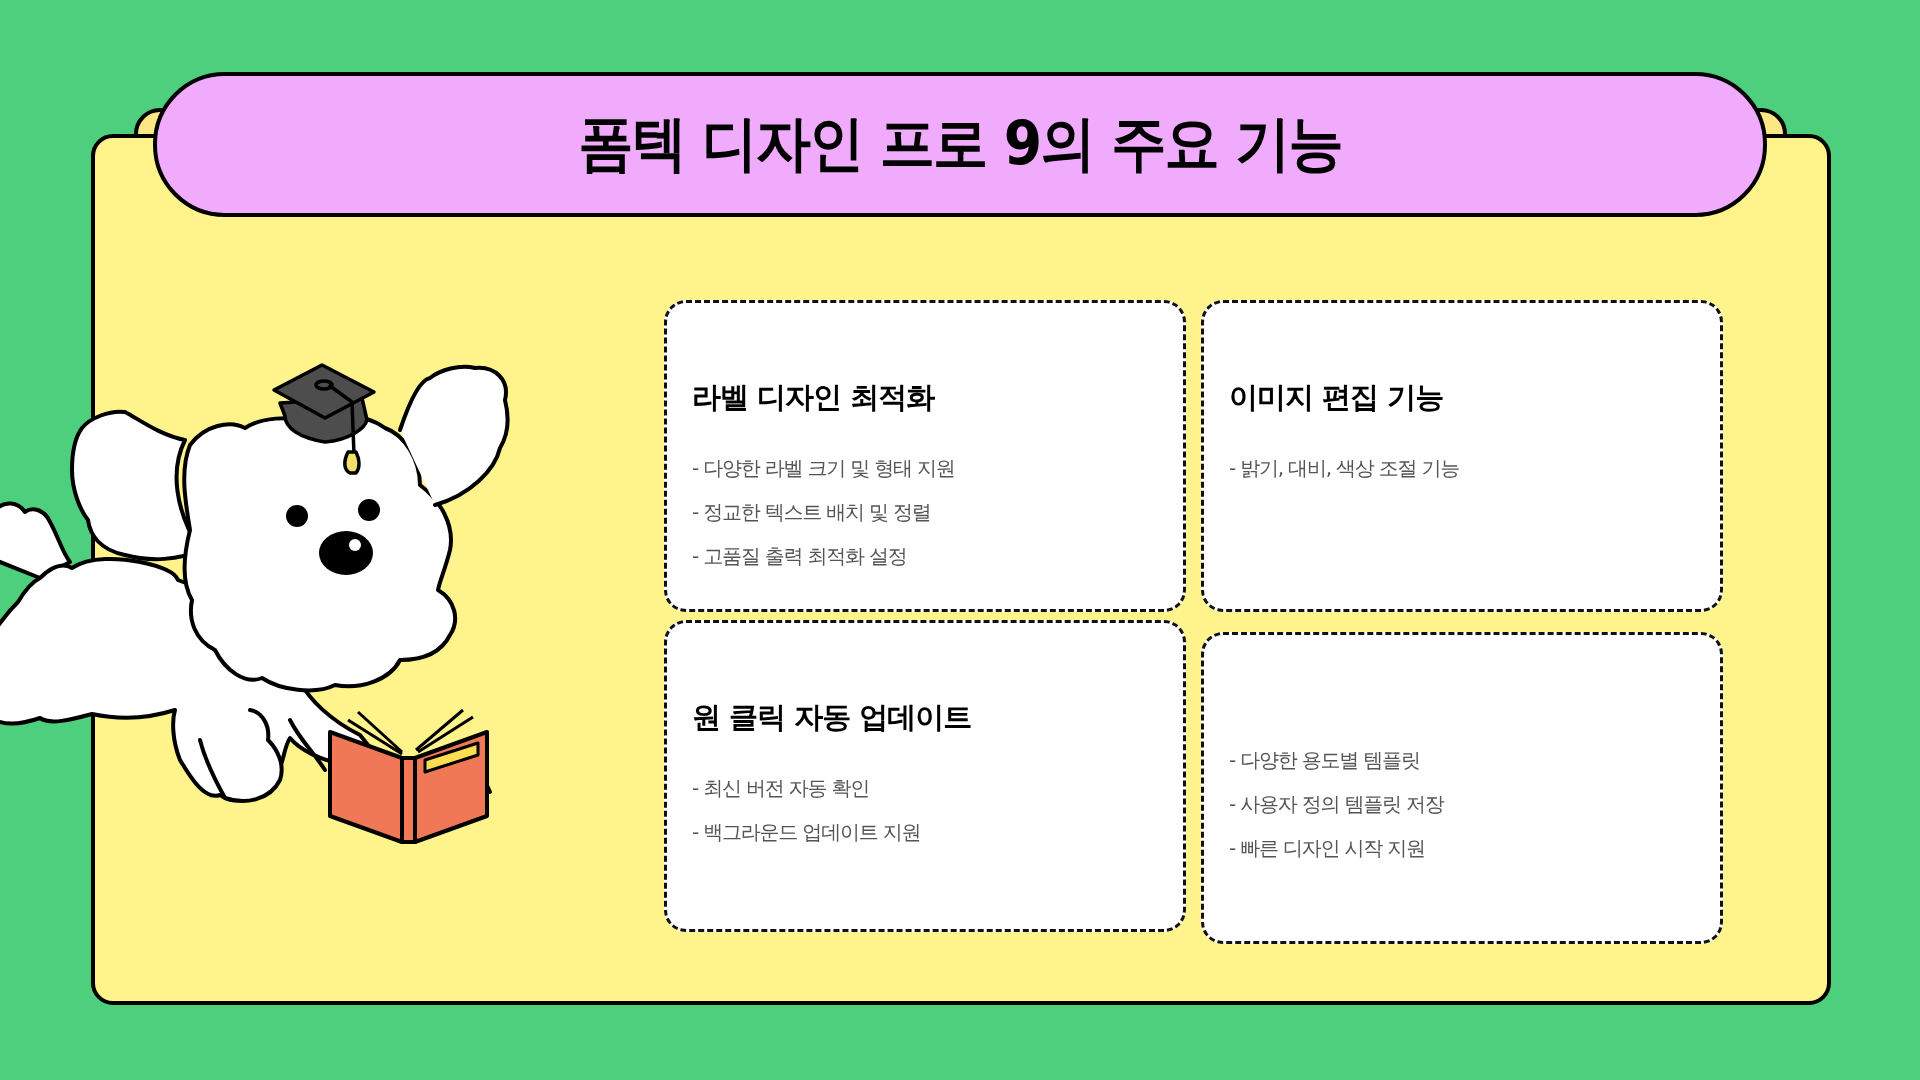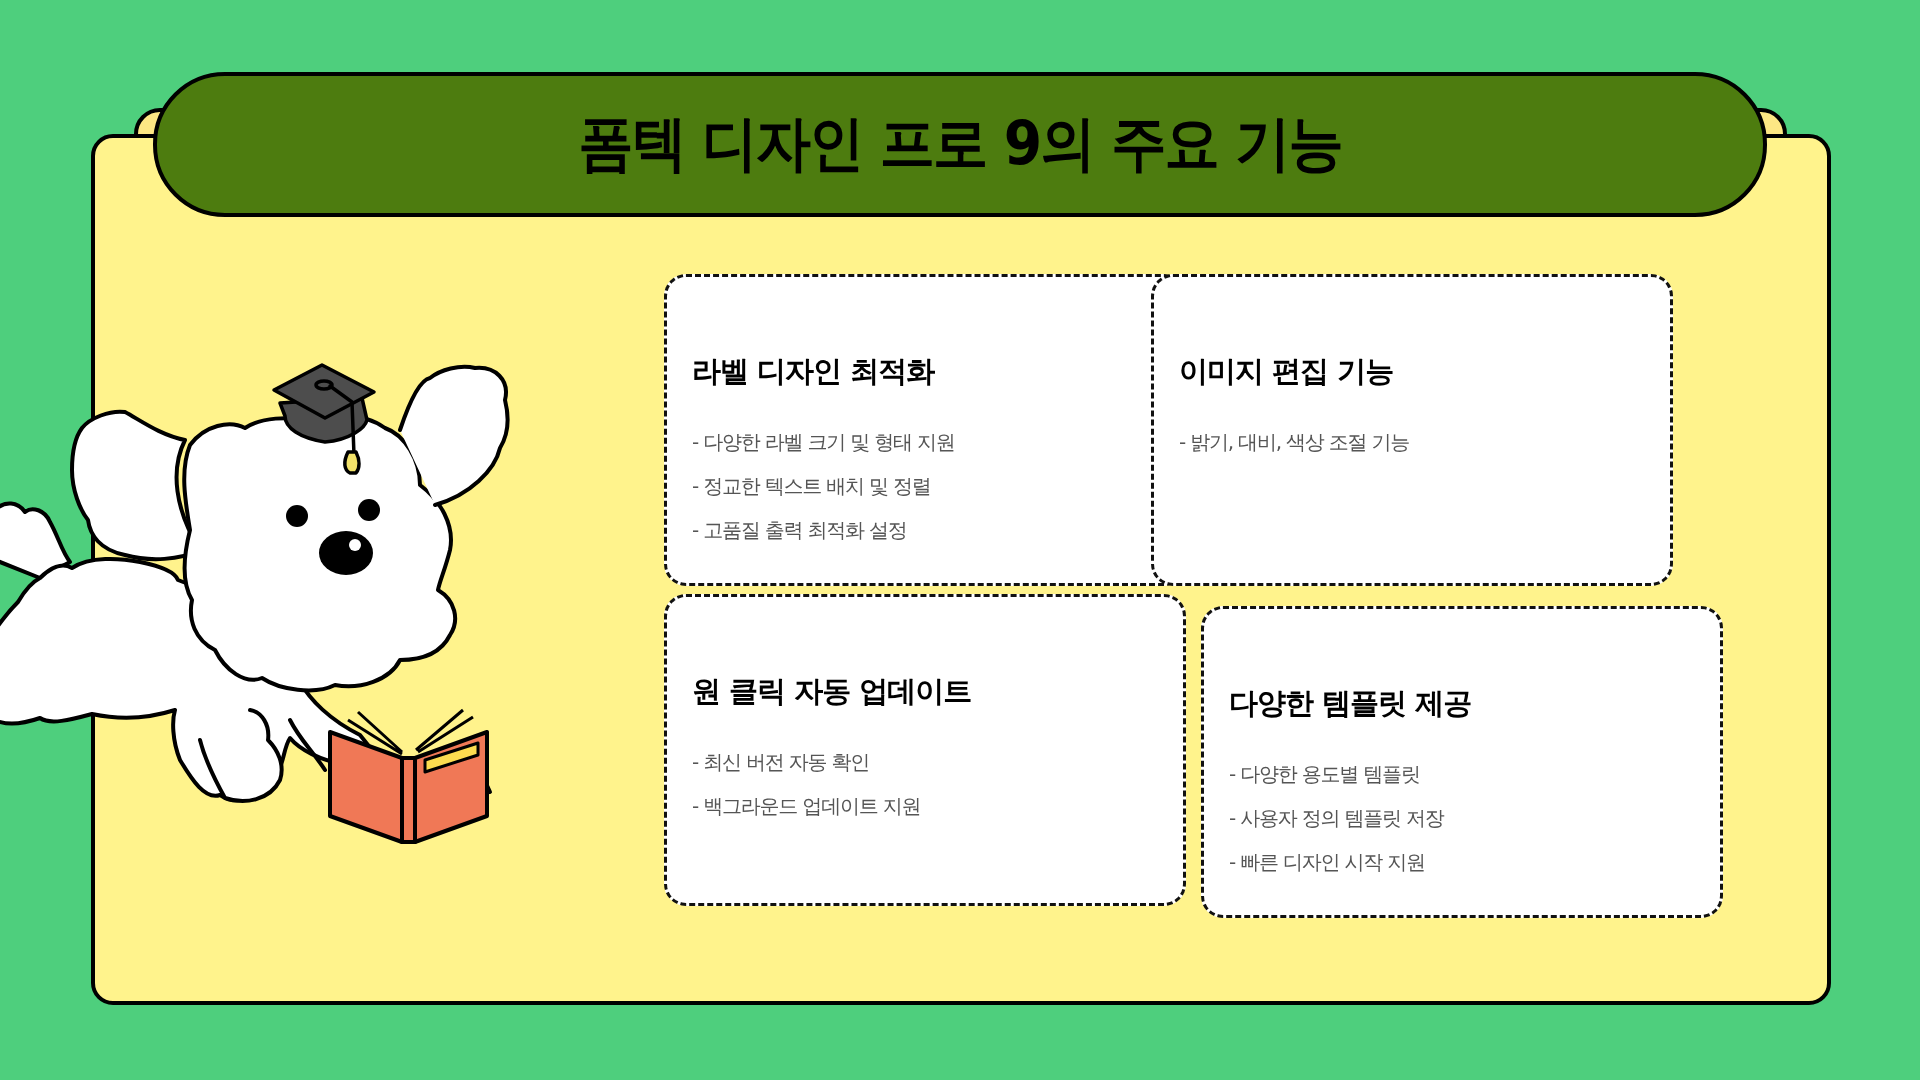--- a/index.html
+++ b/index.html
@@ -29,21 +29,21 @@
     background: #fff38c;
     border: 4px solid #000;
     border-radius: 22px;
   }
   .title-pill {
     position: absolute;
     left: 153px;
     top: 72px;
     width: 1614px;
     height: 145px;
-    background: #4d7c0f;
+    background: #f0abfc;
     border: 4px solid #000;
     border-radius: 72px;
     display: flex;
     align-items: center;
     justify-content: center;
   }
   .title-pill h1 {
     font-family: "DejaVu Sans", sans-serif;
     font-weight: bold;
     font-size: 60px;
@@ -52,20 +52,21 @@
     transform: scaleX(0.92);
   }
   .card {
     position: absolute;
     width: 522px;
     height: 312px;
     background: #fff;
     border: 3.5px dashed #111;
     border-radius: 22px;
     padding: 74px 0 0 25px;
+    margin-top: 26px;
   }
   .card h2 {
     font-family: "DejaVu Sans", sans-serif;
     font-weight: bold;
     font-size: 29px;
     color: #000;
     letter-spacing: -1px;
     height: 40px;
     line-height: 40px;
   }
@@ -75,21 +76,21 @@
   }
   .card li {
     font-family: "DejaVu Sans", sans-serif;
     font-size: 20px;
     letter-spacing: -1.2px;
     color: #555;
     height: 44px;
     line-height: 44px;
   }
   .c1 { left: 664px; top: 274px; }
-  .c2 { left: 1151px; top: 274px; }
+  .c2 { left: 1201px; top: 274px; }
   .c3 { left: 664px; top: 594px; }
   .c4 { left: 1201px; top: 606px; }
   .illustration {
     position: absolute;
     left: 0;
     top: 340px;
     width: 580px;
     height: 600px;
   }
 </style>
@@ -175,19 +176,18 @@
 
 <div class="card c3">
   <h2>원 클릭 자동 업데이트</h2>
   <ul>
     <li>- 최신 버전 자동 확인</li>
     <li>- 백그라운드 업데이트 지원</li>
   </ul>
 </div>
 
 <div class="card c4">
-  <h2>다양한 템플릿 제공</h2>
   <ul>
     <li>- 다양한 용도별 템플릿</li>
     <li>- 사용자 정의 템플릿 저장</li>
     <li>- 빠른 디자인 시작 지원</li>
   </ul>
 </div>
 
 </body></html>

